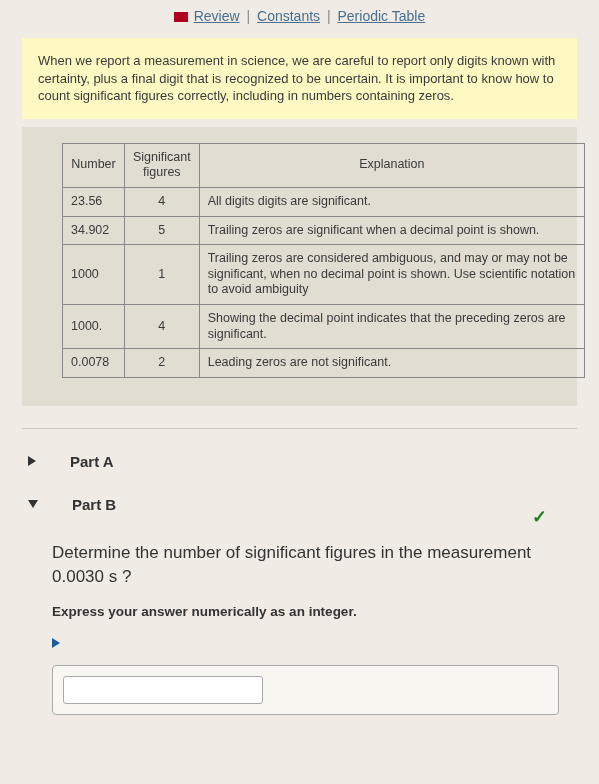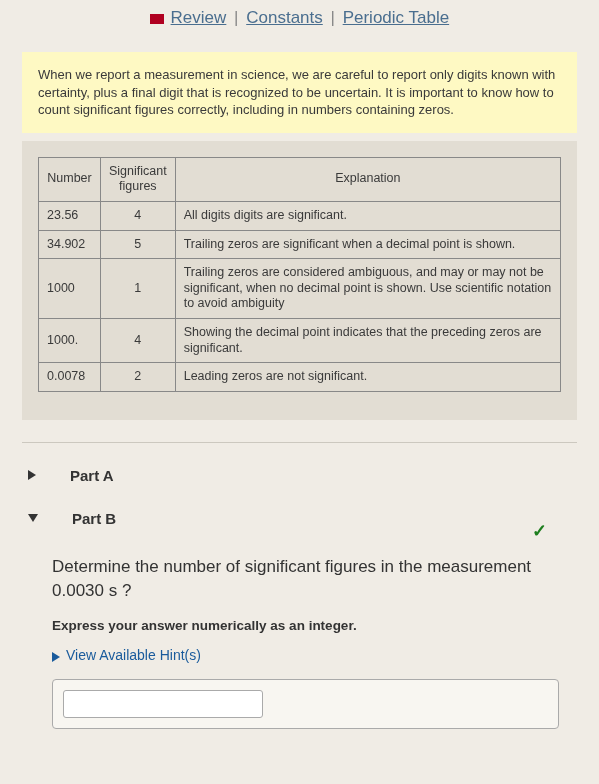--- a/index.html
+++ b/index.html
@@ -8,22 +8,22 @@
       height: 784px;
       background: #f0ece5;
       font-family: Arial, Helvetica, sans-serif;
       font-size: 13px;
       color: #333;
       padding: 8px 22px;
       overflow: hidden;
     }
     .top-links {
       text-align: center;
-      margin-bottom: 24px;
-      font-size: 17px;
+      margin-bottom: 14px;
+      font-size: 14px;
     }
     .top-links .redbox {
       display: inline-block;
       width: 14px;
       height: 10px;
       background: #b00020;
       margin-right: 2px;
       vertical-align: middle;
     }
     .top-links a {
@@ -43,20 +43,21 @@
     .table-wrap {
       background: #e2ddd3;
       padding: 16px 16px 28px 16px;
       margin-bottom: 22px;
     }
     table {
       border-collapse: collapse;
       width: 100%;
       font-size: 12.5px;
       color: #3a3a3a;
+      margin-left: 24px;
     }
     th, td {
       border: 1px solid #888;
       padding: 6px 8px;
       text-align: left;
       vertical-align: middle;
       line-height: 1.25;
     }
     th {
       font-weight: normal;
@@ -206,18 +207,18 @@
 
 <div class="part-row">
   <span class="caret down"></span>
   <span class="part-label">Part B</span>
 </div>
 
 <div class="partB-content">
   <div class="question">Determine the number of significant figures in the measurement 0.0030 s ?</div>
   <div class="instruction">Express your answer numerically as an integer.</div>
   <div class="hints">
-    <span class="tri"></span><span>View Available Hint(s)</span>
+    <span class="tri"></span>
   </div>
   <div class="answer-box">
     <input type="text" class="answer-input" value="" style="">
   </div>
 </div>
 
 </body></html>

